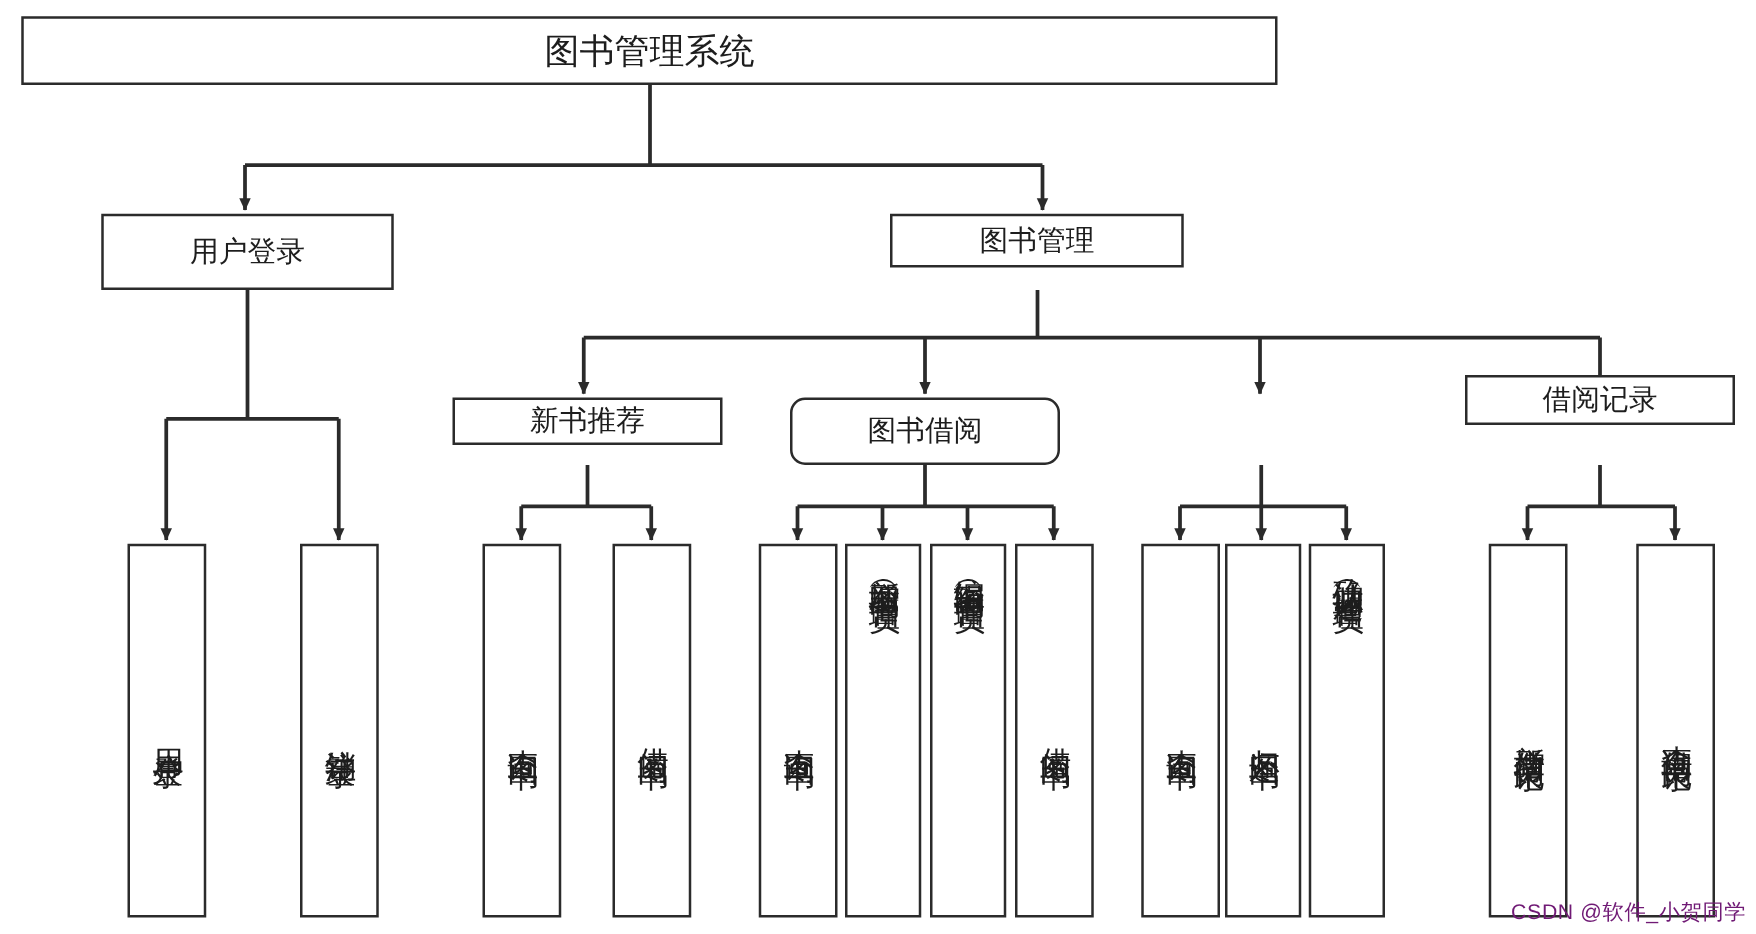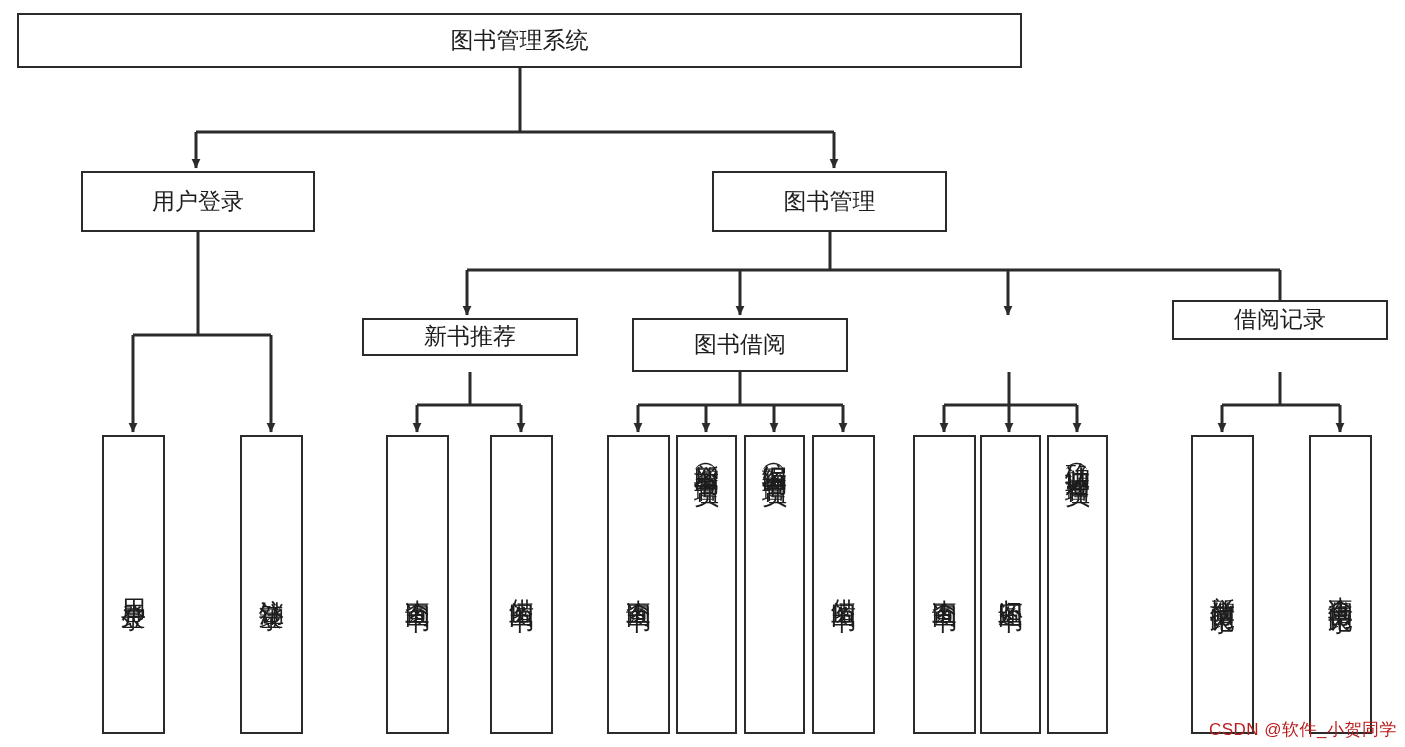--- a/index.html
+++ b/index.html
@@ -43,21 +43,21 @@
     text-align: center;
     color: #1d1d1d;
     line-height: 1.18;
     white-space: nowrap;
   }
   
   .node.horiz .node-label {
     font-size: 23px;
   }
   .node.root .node-label {
-    font-size: 23px;
+    font-size: 28px;
   }
   
   .node.vert {
     align-items: flex-start;
     justify-content: center;
     padding-top: 6px;
   }
   .node.vert .node-label {
     writing-mode: vertical-rl;
     text-orientation: upright;
@@ -67,21 +67,21 @@
   }
   .node.vert.mid-start {
     align-items: center;
     padding-top: 0;
   }
   #watermark {
     position: absolute;
     right: 8px;
     bottom: 6px;
     font-size: 17px;
-    color: #b91c1c;
+    color: #701a75;
     letter-spacing: 0.5px;
     z-index: 5;
     white-space: nowrap;
   }
 </style>
 </head>
 <body>
 
 <div id="canvas">
 
@@ -136,28 +136,28 @@
     </g>
   </svg>
 
   <div class="node root horiz" style="left:17px; top:13px; width:1005px; height:55px;">
     <span class="node-label">图书管理系统</span>
   </div>
 
   <div class="node horiz" style="left:81px; top:171px; width:234px; height:61px;">
     <span class="node-label">用户登录</span>
   </div>
-  <div class="node horiz" style="left:712px; top:171px; width:235px; height:61px;">
+  <div class="node horiz" style="left:712px; top:171px; width:235px; height:43px;">
     <span class="node-label">图书管理</span>
   </div>
 
   <div class="node horiz" style="left:362px; top:318px; width:216px; height:38px;">
     <span class="node-label">新书推荐</span>
   </div>
-  <div class="node horiz" style="left:632px; top:318px; width:216px; height:54px;">
+  <div class="node horiz" style="left:632px; top:318px; width:216px; height:54px;border-radius:12px;">
     <span class="node-label">图书借阅</span>
   </div>
   <div class="node horiz" style="left:1172px; top:300px; width:216px; height:40px;">
     <span class="node-label">借阅记录</span>
   </div>
 
   <div class="node vert mid-start" style="left:102px; top:435px; width:63px; height:299px;">
     <span class="node-label">用户登录</span>
   </div>
   <div class="node vert mid-start" style="left:240px; top:435px; width:63px; height:299px;">

